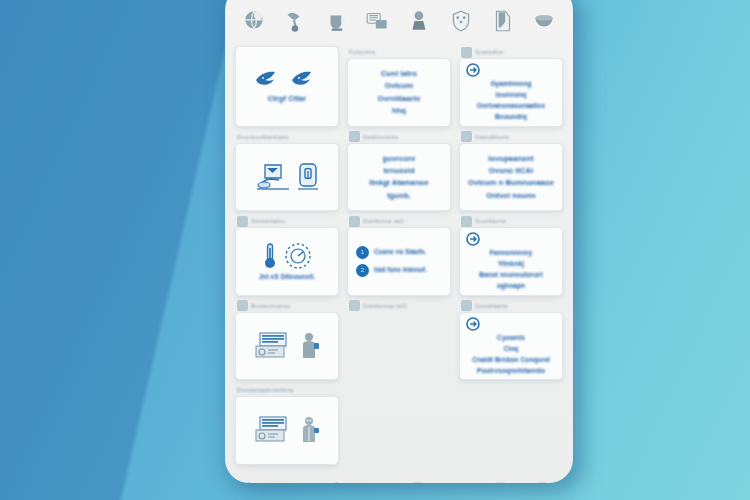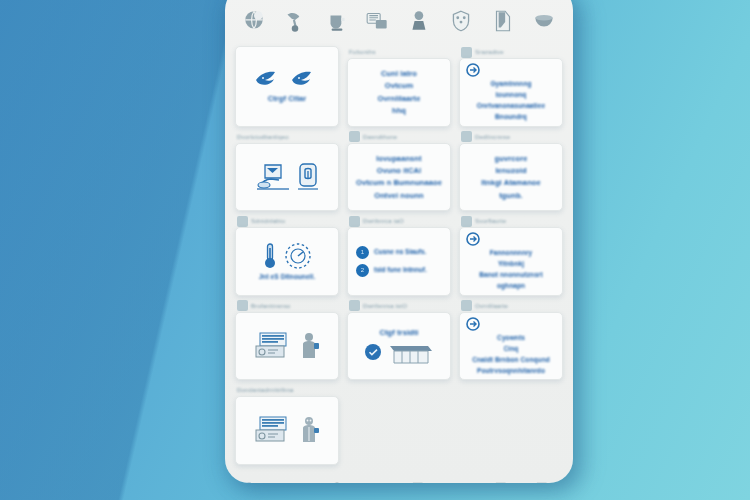--- a/index.html
+++ b/index.html
@@ -232,39 +232,39 @@
                 <path d="M11 8v7" stroke="#2a72b4" stroke-width="1.3"></path>
                 <path d="M1 26h20" stroke="#2a72b4" stroke-width="1.2"></path>
               </svg>
             </span>
           </div>
         </div>
       </div>
       <div class="cell hdr">
         <div class="cap-row">
           <span class="cap-chip"></span>
+          <span class="cap-text">Dedlincnnse</span>
+        </div>
+        <div class="card">
+          <div class="card-line">guvrcore</div>
+          <div class="card-line">Ienuzoid</div>
+          <div class="card-line">Itnkgi Atamanoe</div>
+          <div class="card-line">tgunb.</div>
+        </div>
+      </div>
+      <div class="cell hdr">
+        <div class="cap-row">
+          <span class="cap-chip"></span>
           <span class="cap-text">Dasndthone</span>
         </div>
         <div class="card">
           <div class="card-line">Iovupaansnt</div>
           <div class="card-line">Ovuno itCAl</div>
           <div class="card-line">Ovtcum n Bumnunaaoe</div>
           <div class="card-line">Ontvei nounn</div>
-        </div>
-      </div>
-      <div class="cell hdr">
-        <div class="cap-row">
-          <span class="cap-chip"></span>
-          <span class="cap-text">Dedlincnnse</span>
-        </div>
-        <div class="card">
-          <div class="card-line">guvrcore</div>
-          <div class="card-line">Ienuzoid</div>
-          <div class="card-line">Itnkgi Atamanoe</div>
-          <div class="card-line">tgunb.</div>
         </div>
       </div>
       <div class="cell hdr">
         <div class="cap-row">
           <span class="cap-chip"></span>
           <span class="cap-text">Sdntdnlabto</span>
         </div>
         <div class="card">
           <div class="art">
             <span class="art-icon">
@@ -351,40 +351,20 @@
               </svg>
             </span>
           </div>
         </div>
       </div>
       <div class="cell hdr">
         <div class="cap-row">
           <span class="cap-chip"></span>
           <span class="cap-text">Dwrifenrsa tsiO</span>
         </div>
-        <div class="card">
-          <div class="card-line">Ctgf trsidti</div>
-          <div class="art">
-            <span class="art-icon">
-              <svg viewBox="0 0 18 18" width="18" height="18">
-                <circle cx="9" cy="9" r="8" fill="#2a72b4"></circle>
-                <path d="M5.5 9.2l2.4 2.4L13 6.6" stroke="#e8f2fa" stroke-width="1.6" fill="none"></path>
-              </svg>
-            </span>
-            <span class="art-icon">
-              <svg viewBox="0 0 46 24" width="46" height="24">
-                <path d="M2 6h38l4 5H6z" fill="#6f8ea6"></path>
-                <path d="M6 11h34v12H6z" fill="#eef3f6" stroke="#8aa2b0" stroke-width="1"></path>
-                <g stroke="#8aa2b0" stroke-width="1">
-                  <path d="M14 11v12M22 11v12M30 11v12"></path>
-                </g>
-              </svg>
-            </span>
-          </div>
-        </div>
       </div>
       <div class="cell hdr">
         <div class="cap-row">
           <span class="cap-chip"></span>
           <span class="cap-text">Ovrnlilaarte</span>
         </div>
         <div class="card">
           <div class="art" style="align-self: flex-start;">
             <span class="art-icon">
               <svg viewBox="0 0 14 14" width="14" height="14">

